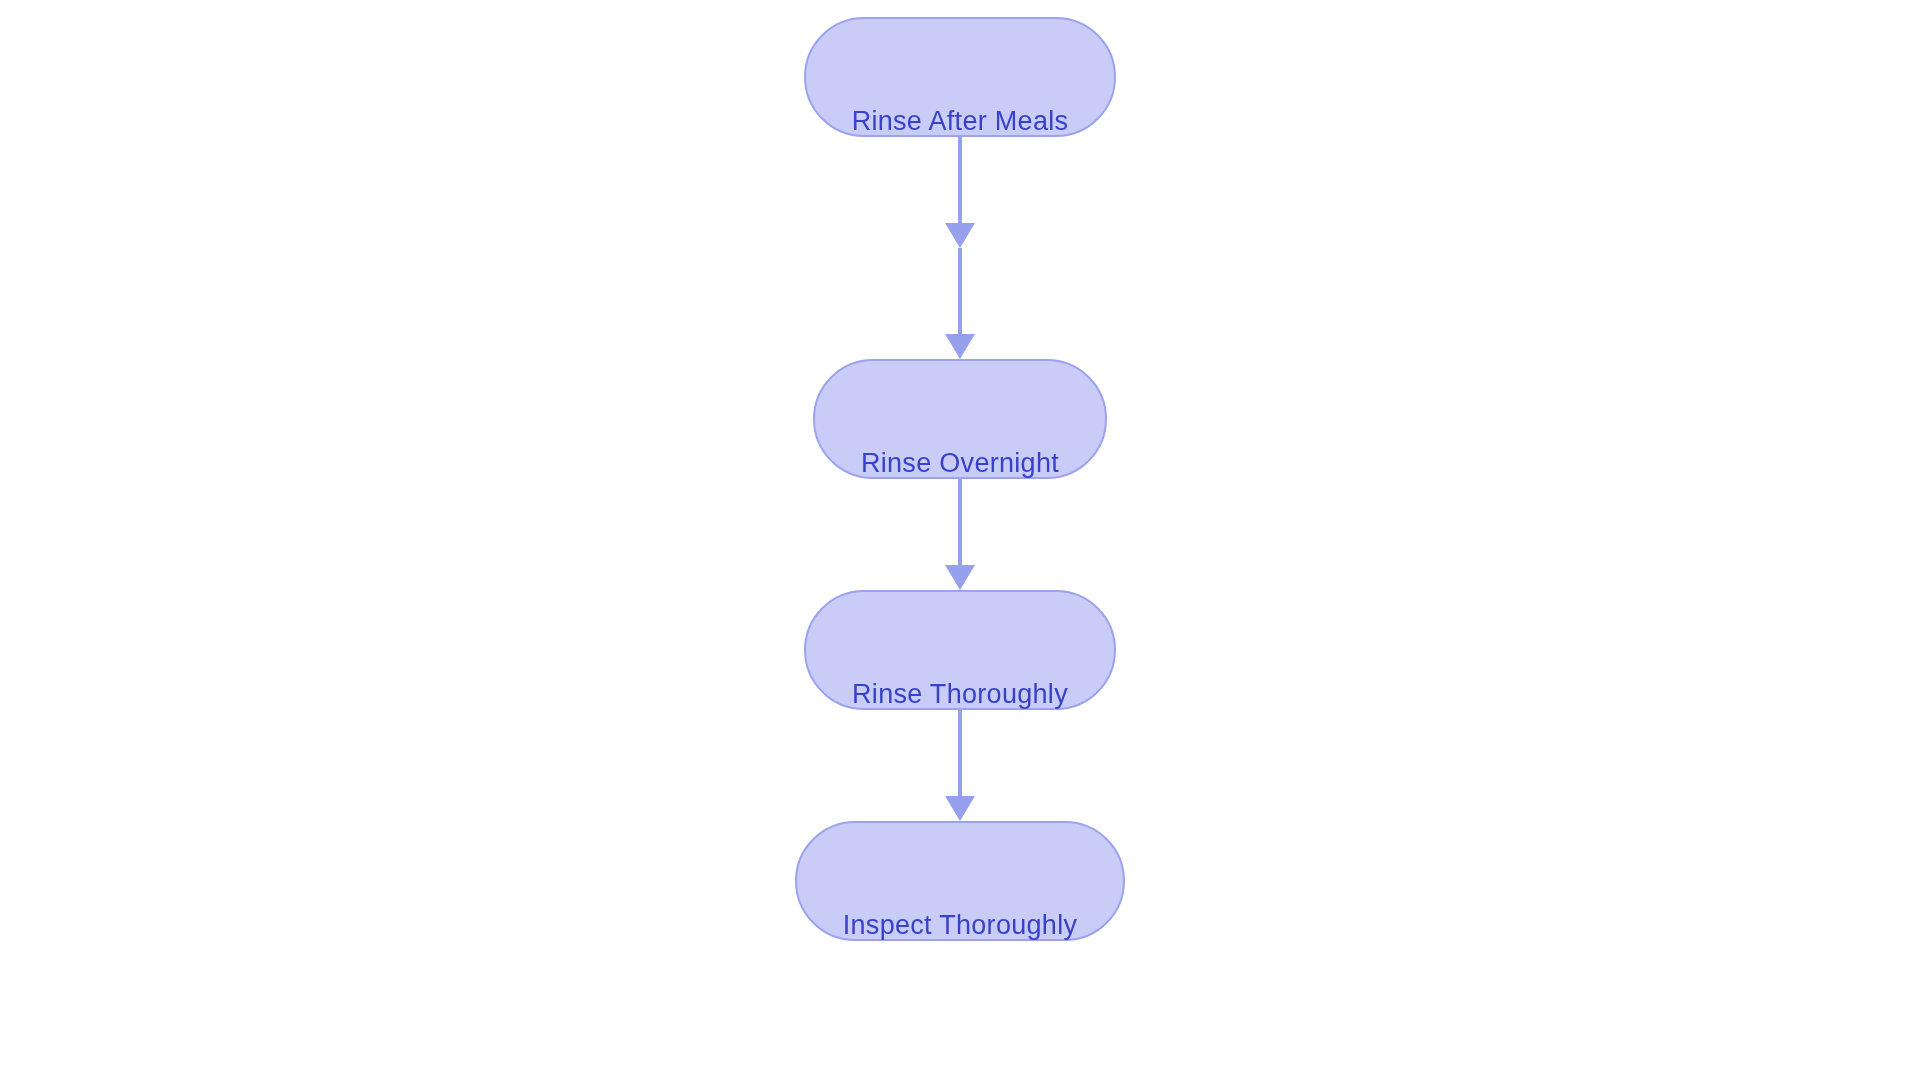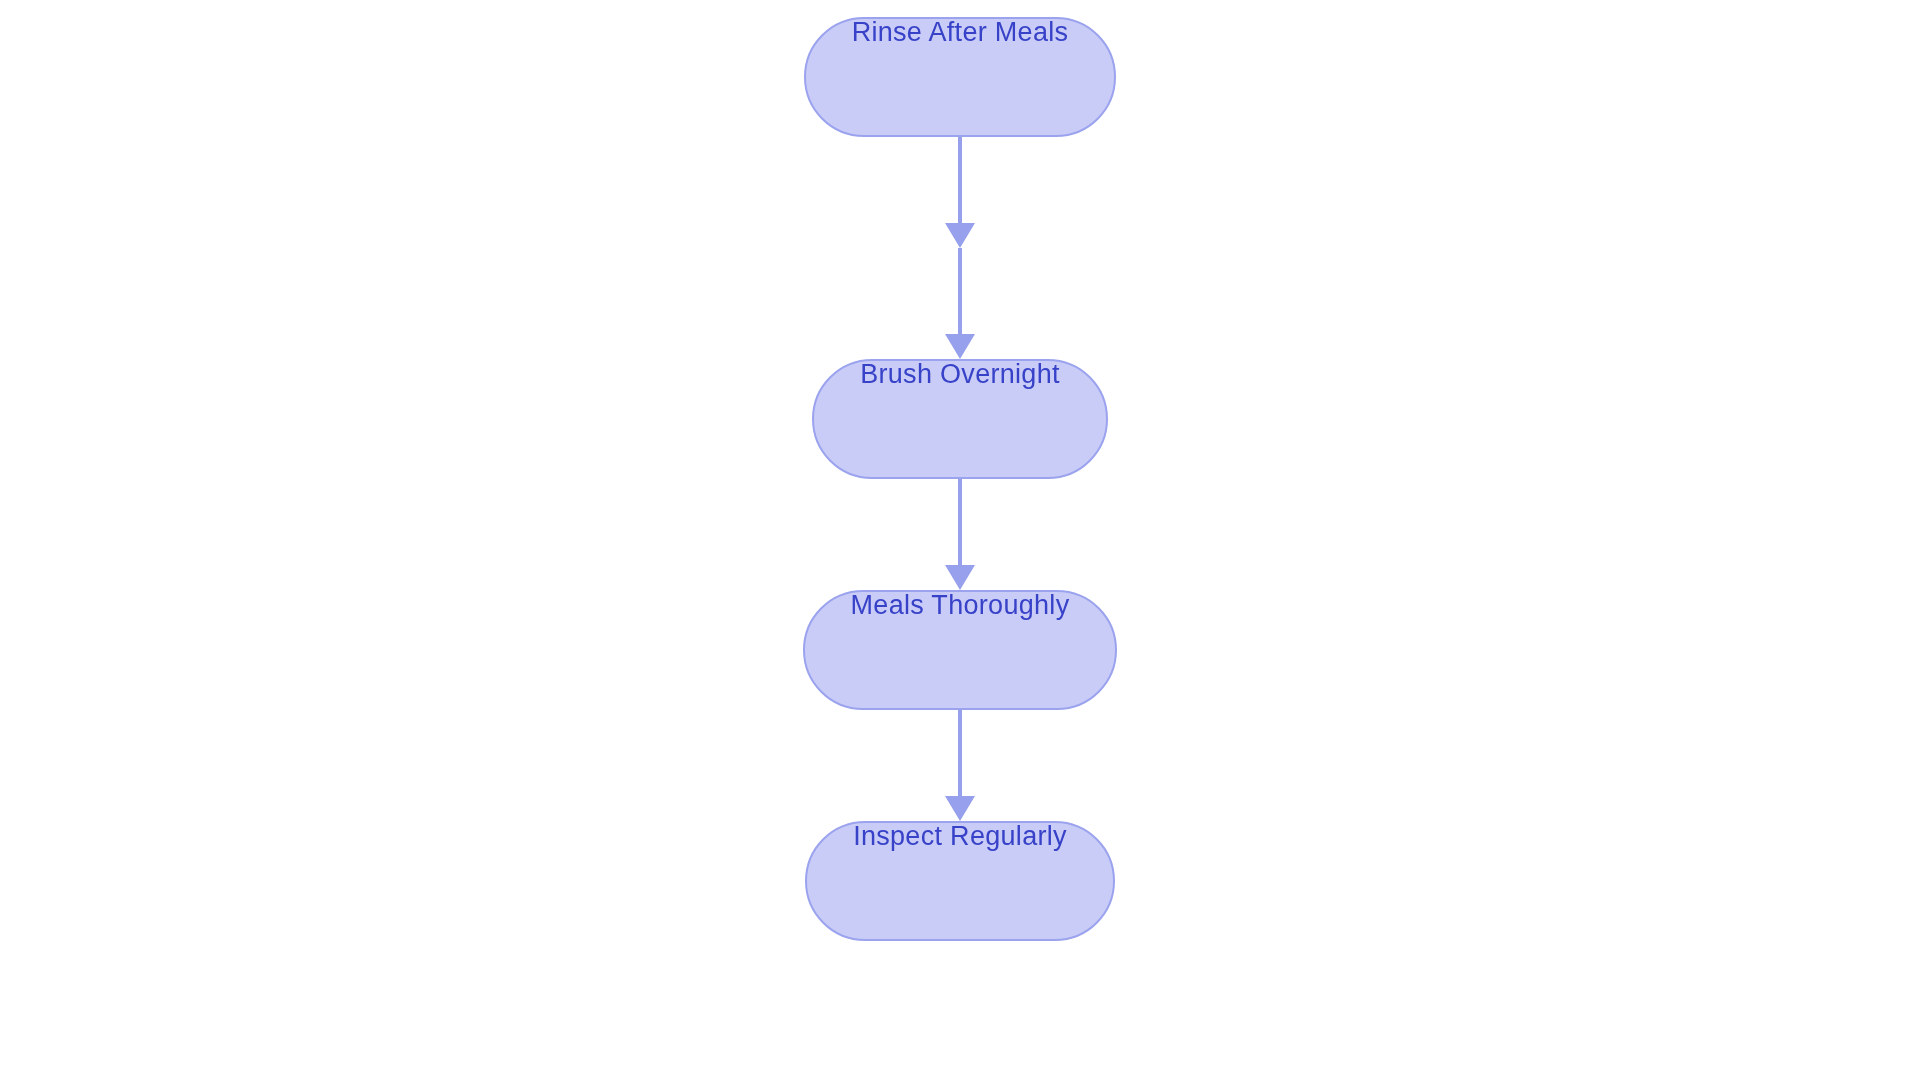--- a/index.html
+++ b/index.html
@@ -28,21 +28,21 @@
     overflow: hidden;
   }
   .node {
     height: 120px;
     min-width: 238px;
     padding: 0 46px;
     border-radius: 60px;
     background: var(--node-fill);
     border: 2px solid var(--node-border);
     display: flex;
-    align-items: flex-start;
+    align-items: flex-end;
     justify-content: center;
     flex: 0 0 auto;
   }
   .node-label {
     font-size: 27px;
     line-height: 1;
     color: var(--node-text);
     letter-spacing: 0.3px;
     white-space: nowrap;
   }
@@ -82,34 +82,34 @@
     <div class="head"></div>
   </div>
 
 
   <div class="connector">
     <div class="shaft"></div>
     <div class="head"></div>
   </div>
 
   <div class="node">
-    <span class="node-label">Brush Overnight</span>
+    <span class="node-label">Rinse Overnight</span>
   </div>
 
   <div class="connector">
     <div class="shaft"></div>
     <div class="head"></div>
   </div>
 
   <div class="node">
-    <span class="node-label">Meals Thoroughly</span>
+    <span class="node-label">Rinse Thoroughly</span>
   </div>
 
   <div class="connector">
     <div class="shaft"></div>
     <div class="head"></div>
   </div>
 
   <div class="node">
-    <span class="node-label">Inspect Regularly</span>
+    <span class="node-label">Inspect Thoroughly</span>
   </div>
 
 </div>
 
 </body></html>

